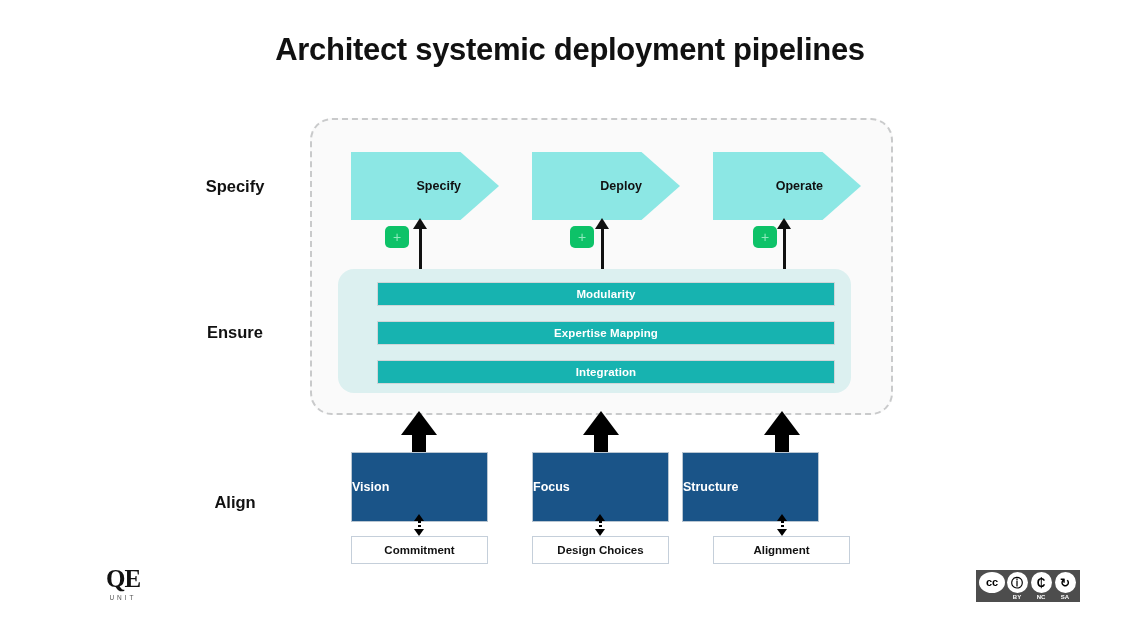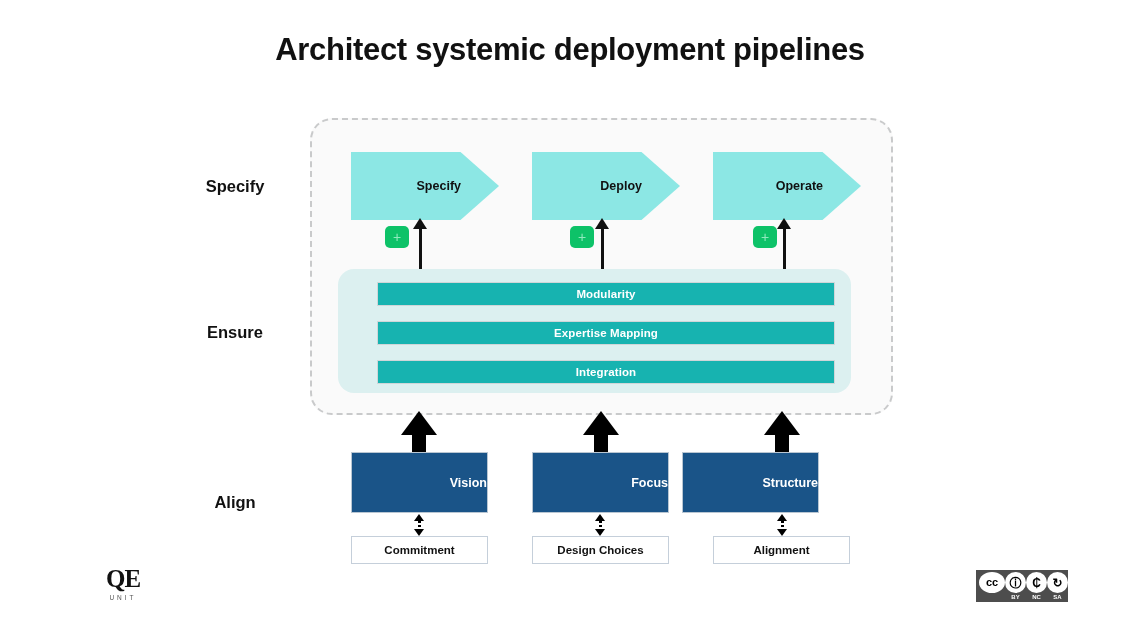--- a/index.html
+++ b/index.html
@@ -187,27 +187,27 @@
   }
   .thick-arrow.t0 { left: 401px; }
   .thick-arrow.t1 { left: 583px; }
   .thick-arrow.t2 { left: 764px; }
 
   
   .align-box {
     position: absolute;
     top: 452px;
     width: 137px;
-    height: 61px;
+    height: 70px;
     background: #1a5488;
     border: 1px solid #b9c6d2;
     box-sizing: border-box;
     display: flex;
     align-items: center;
-    justify-content: flex-end;
+    justify-content: flex-start;
   }
   .align-box span {
     font-size: 12.5px;
     font-weight: bold;
     color: #ffffff;
   }
   .align-box.b0 { left: 351px; }
   .align-box.b1 { left: 532px; }
   .align-box.b2 { left: 682px; }
 
@@ -292,21 +292,21 @@
     font-size: 6.5px;
     letter-spacing: 3px;
     color: #555555;
   }
 
   
   .cc-badge {
     position: absolute;
     left: 976px;
     top: 570px;
-    width: 92px;
+    width: 104px;
     height: 32px;
     background: #4d4d4d;
     display: flex;
     align-items: center;
     padding: 0 3px;
     box-sizing: border-box;
   }
   .cc-badge .cc-item {
     display: flex;
     flex-direction: column;

